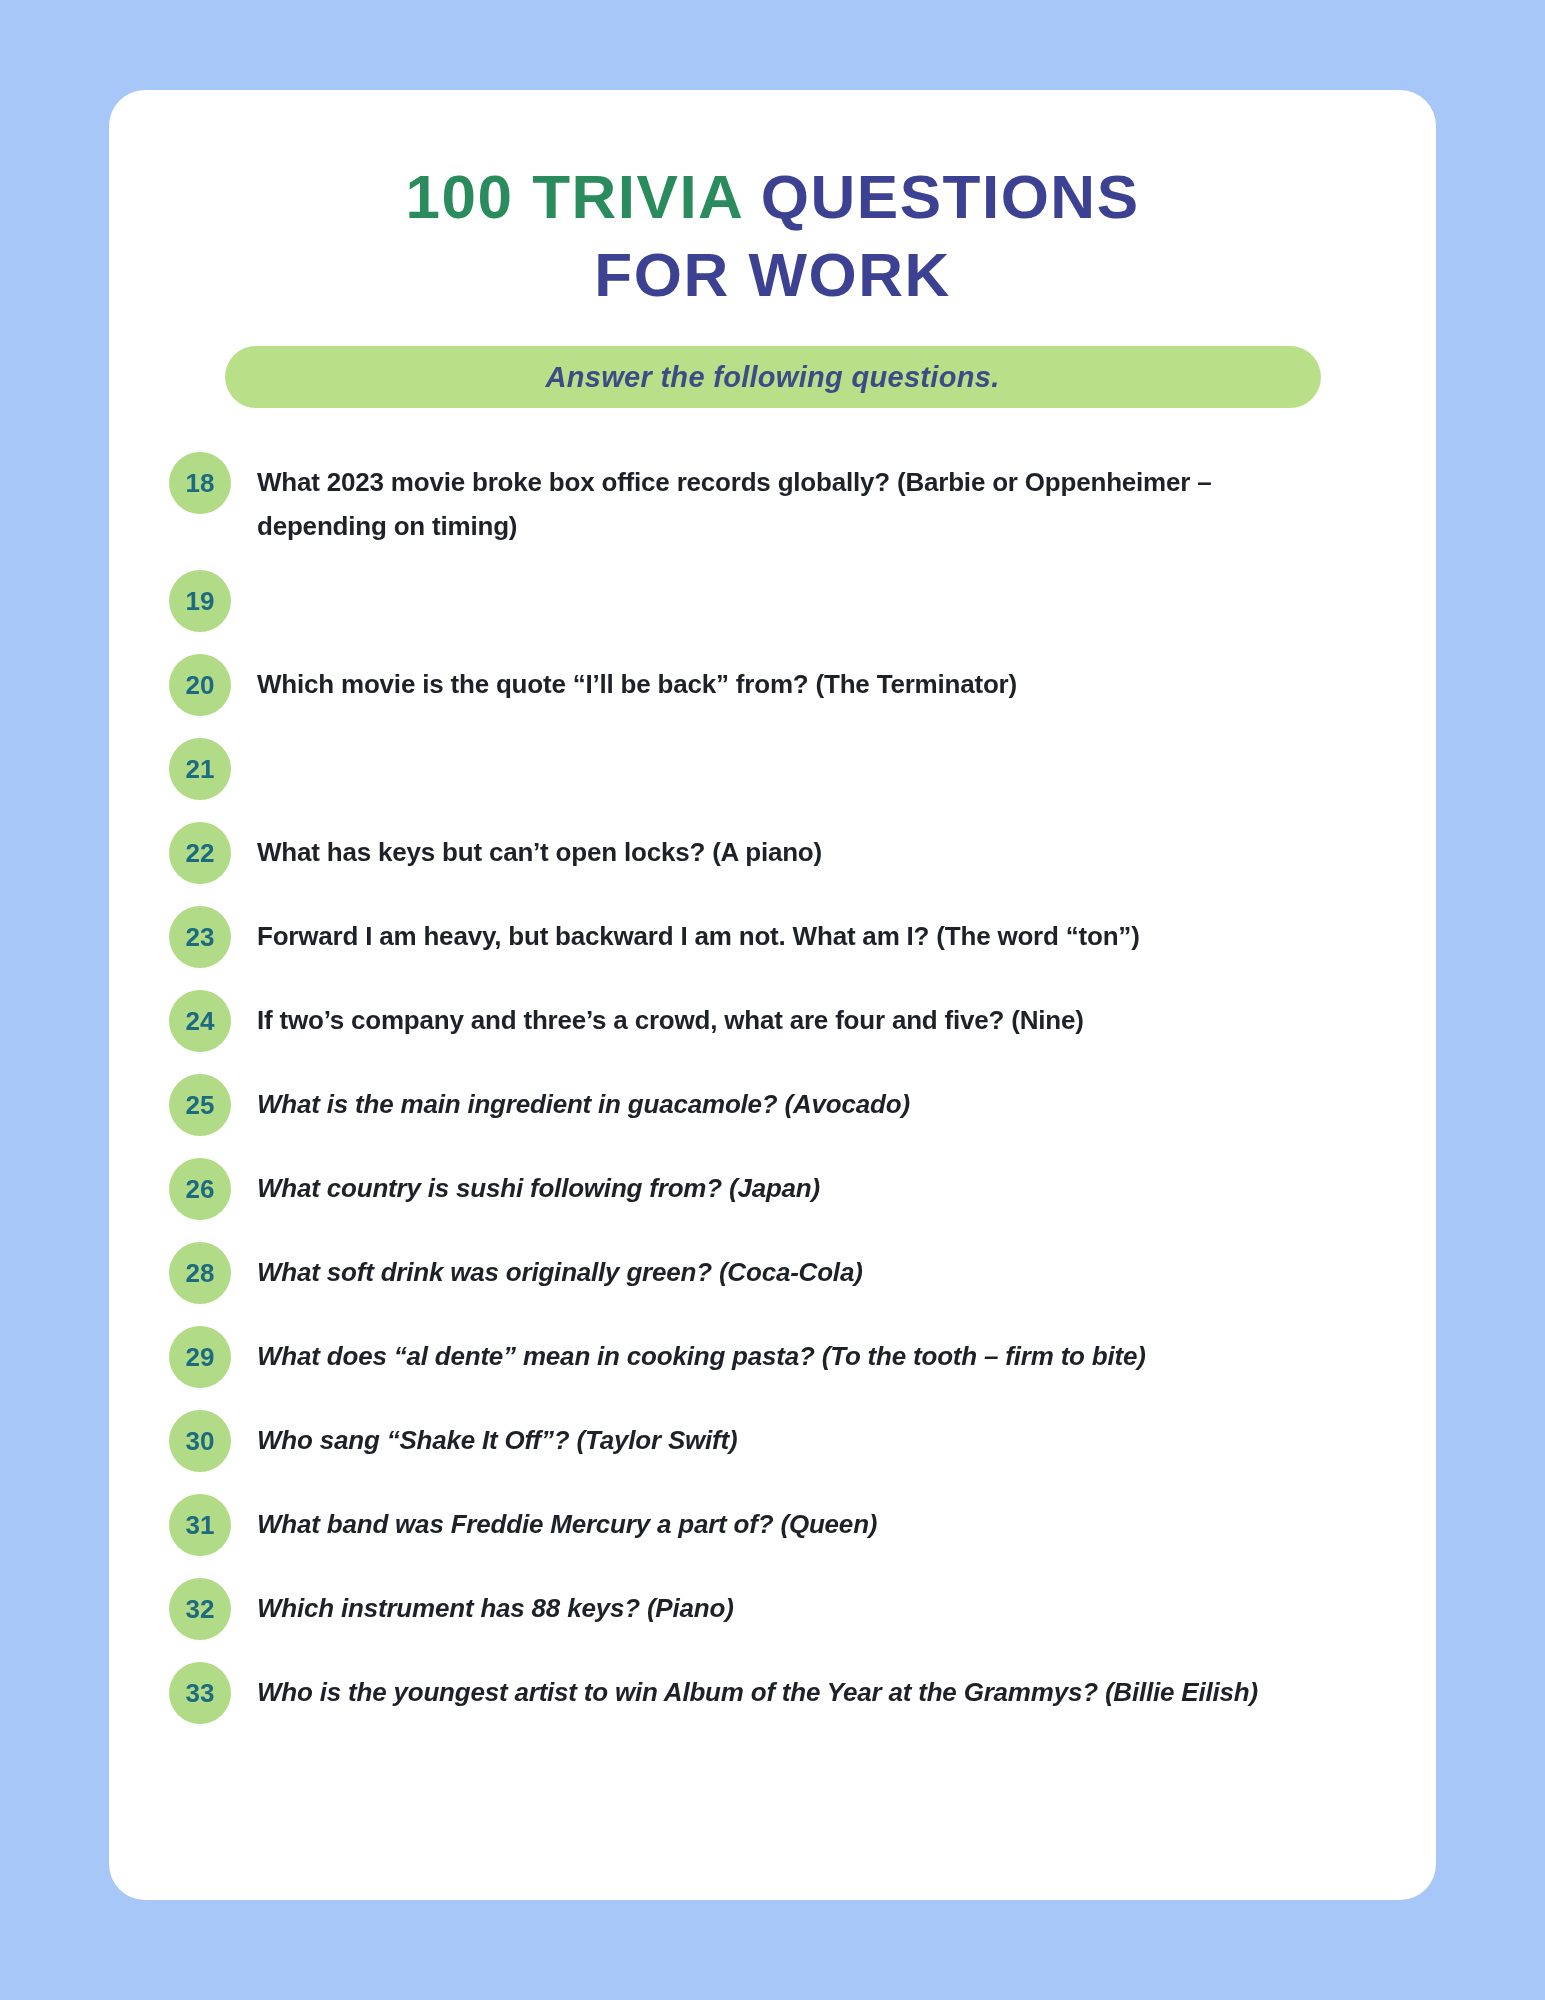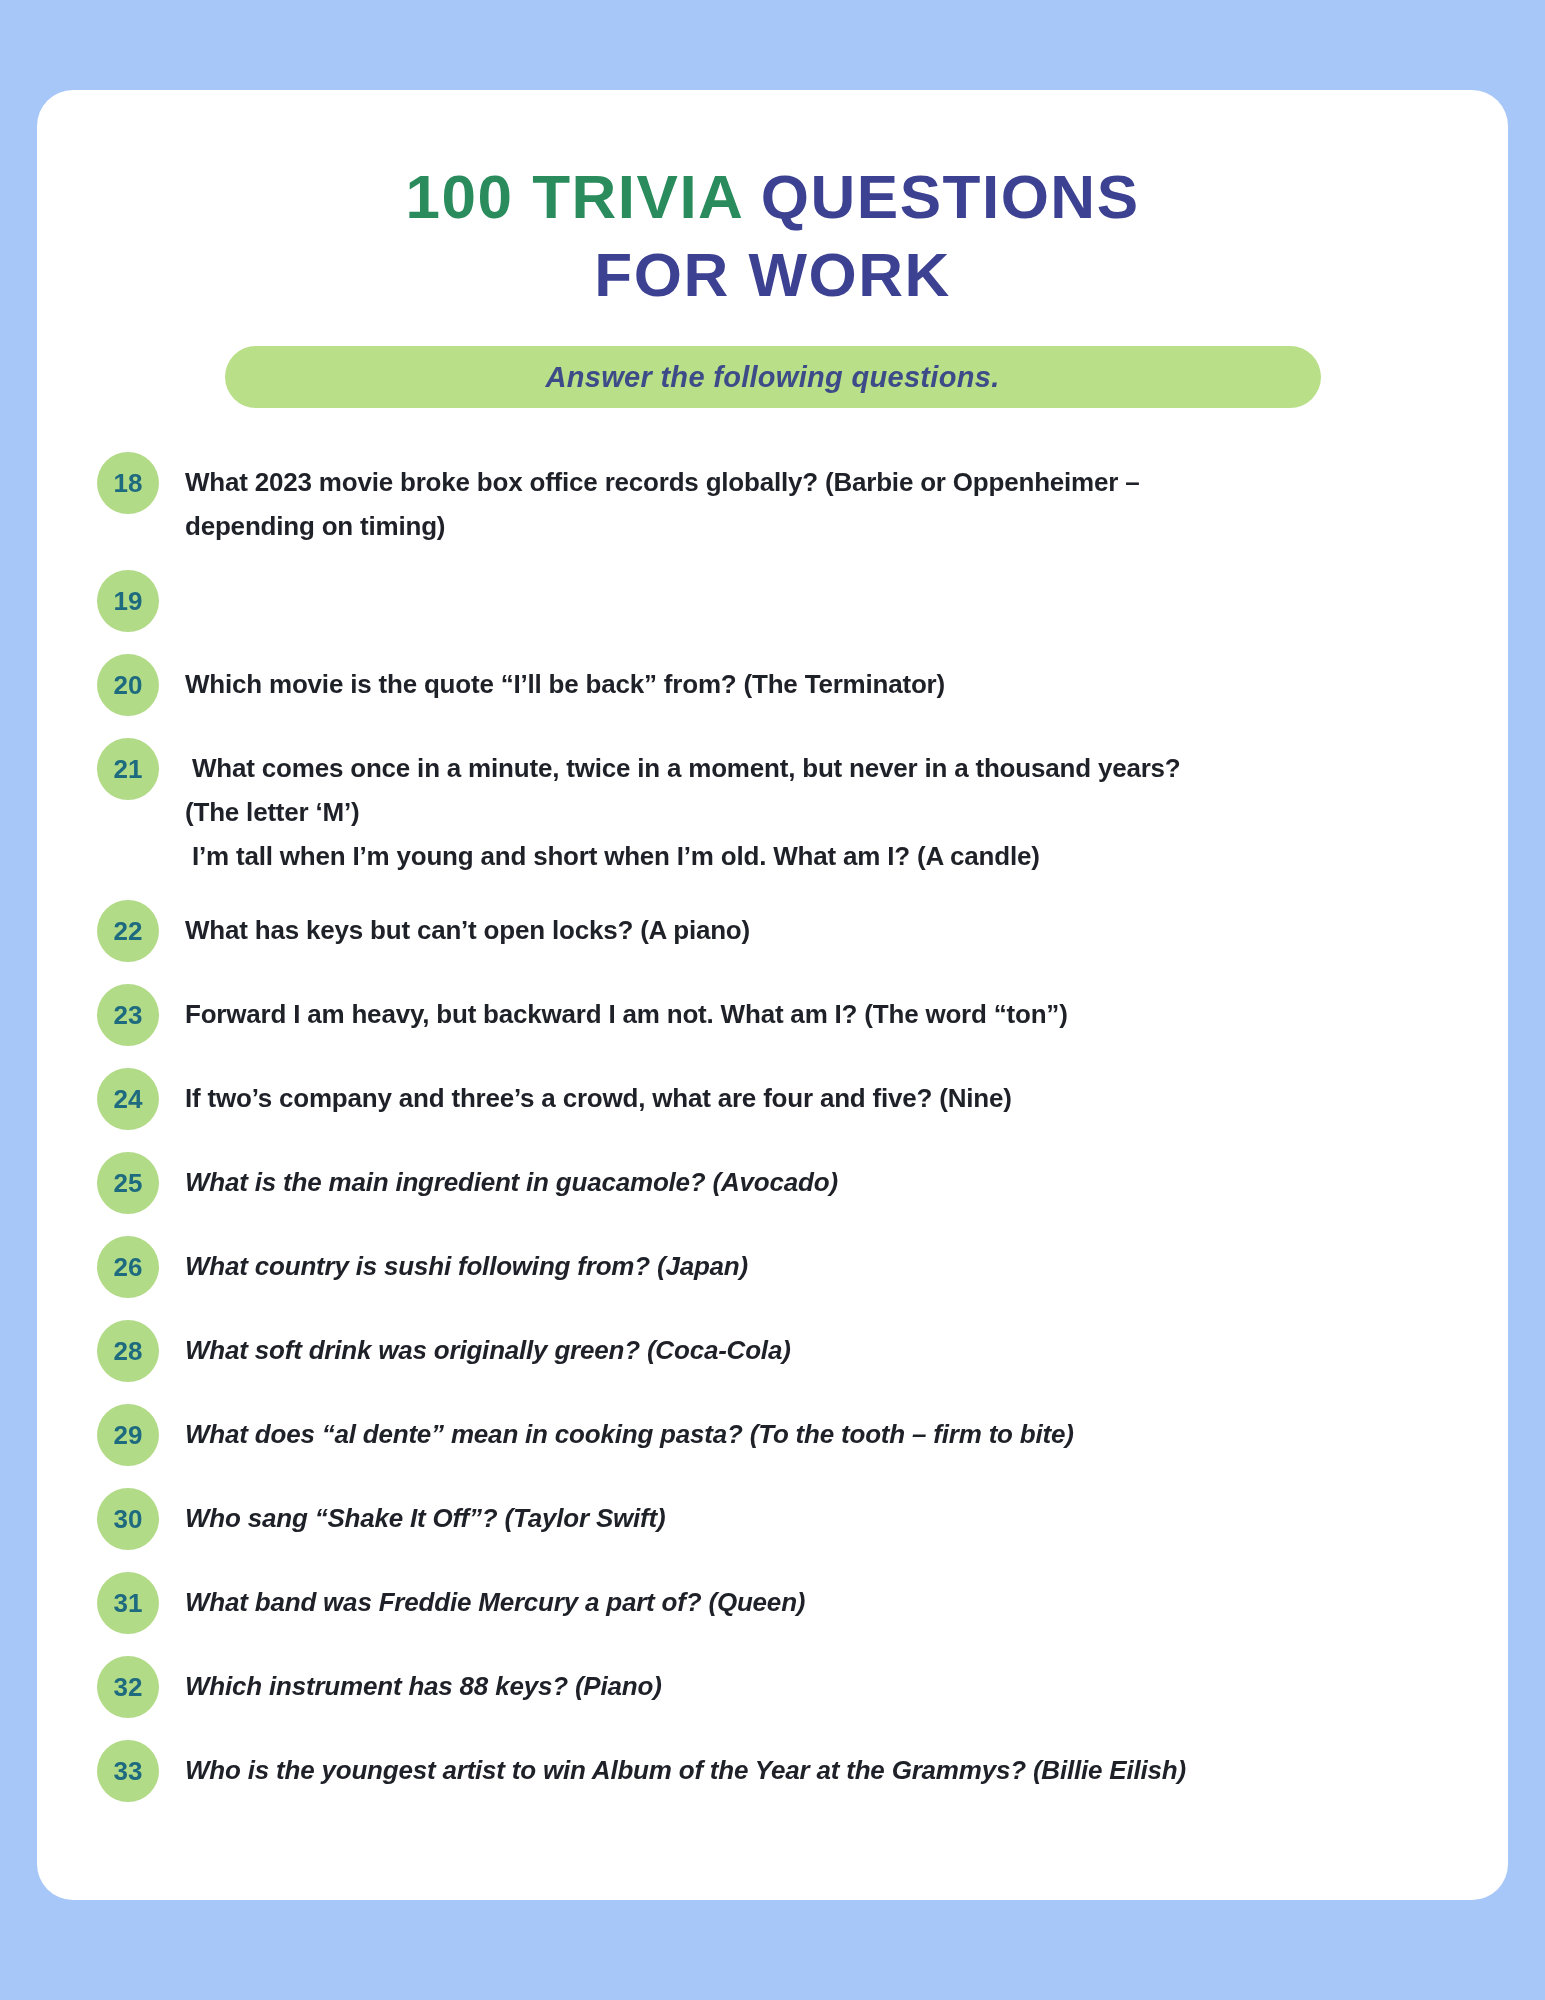--- a/index.html
+++ b/index.html
@@ -18,21 +18,21 @@
     font-family:"Liberation Sans","DejaVu Sans",sans-serif;
     background:var(--page-background);
   }
   .page{
     width:1545px;
     height:2000px;
     background:var(--page-background);
     overflow:hidden;
   }
   .card{
-    width:1471px;
+    width:1327px;
     height:1810px;
     margin:90px auto 0 auto;
     background:var(--card-background);
     border-radius:36px;
   }
   .title{
     padding-top:68px;
     text-align:center;
     font-size:62px;
     line-height:78px;
@@ -127,23 +127,20 @@
     <div class="badge">
       <span class="badge-num">20</span>
     </div>
     <div class="qtext">Which movie is the quote “I’ll be back” from? (The Terminator)</div>
   </div>
 
   <div class="qrow">
     <div class="badge">
       <span class="badge-num">21</span>
     </div>
-    <div class="qtext"> What comes once in a minute, twice in a moment, but never in a thousand years?
-(The letter ‘M’)
- I’m tall when I’m young and short when I’m old. What am I? (A candle)</div>
   </div>
 
   <div class="qrow">
     <div class="badge">
       <span class="badge-num">22</span>
     </div>
     <div class="qtext">What has keys but can’t open locks? (A piano)</div>
   </div>
 
   <div class="qrow">

